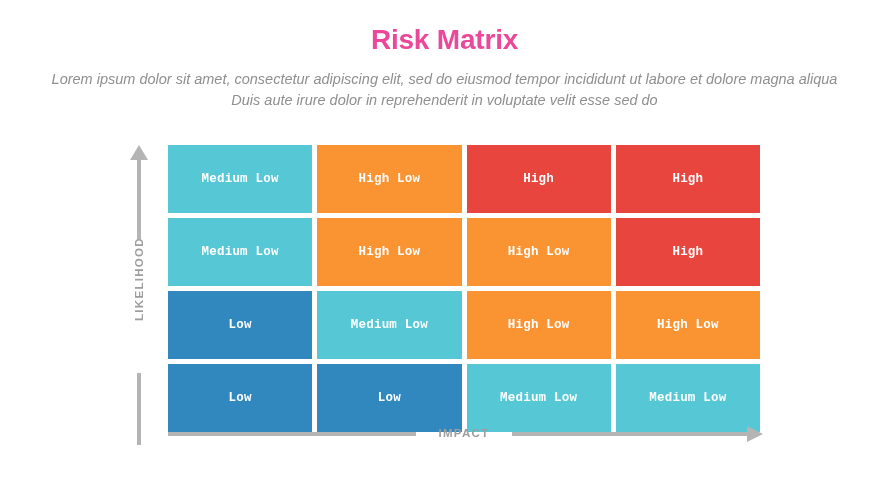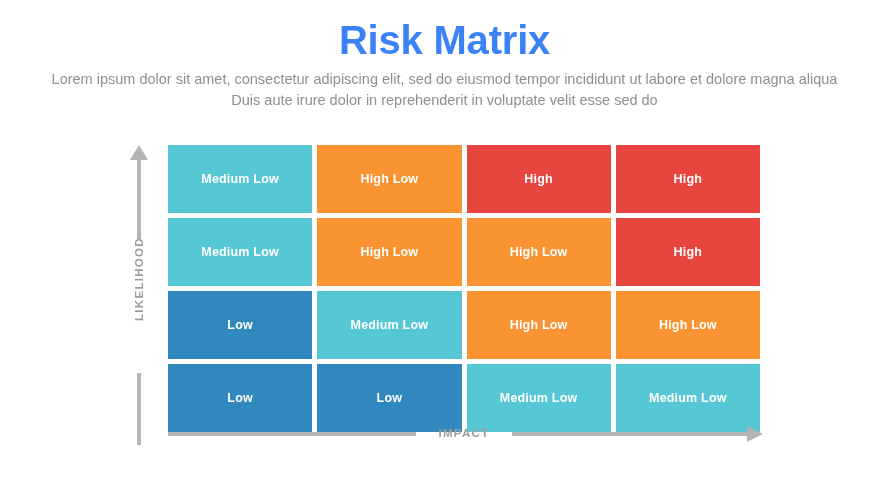--- a/index.html
+++ b/index.html
@@ -24,43 +24,45 @@
 
   
   .header {
     position: absolute;
     left: 0;
     top: 22px;
     width: 889px;
     text-align: center;
   }
   .title {
-    font-size: 40px;
-    font-weight: bold;
-    color: #3b82f6;
+    font-size: 28px;
+    font-weight: bold;
+    color: #ec4899;
     letter-spacing: -0.2px;
     line-height: 36px;
     margin: 0;
   }
   .subtitle {
     margin: 11px auto 0 auto;
     width: 812px;
     font-size: 14.5px;
     line-height: 21px;
     color: #8f8f8f;
     font-weight: normal;
+    font-style: italic;
   }
 
   
   .matrix-wrap {
     position: absolute;
     left: 168px;
     top: 145px;
     width: 592px;
     height: 287px;
+    font-family: Liberation Mono, monospace;
   }
   .matrix-grid {
     display: grid;
     grid-template-columns: repeat(4, 1fr);
     grid-template-rows: repeat(4, 1fr);
     gap: 5px;
     width: 100%;
     height: 100%;
   }
   .cell {

